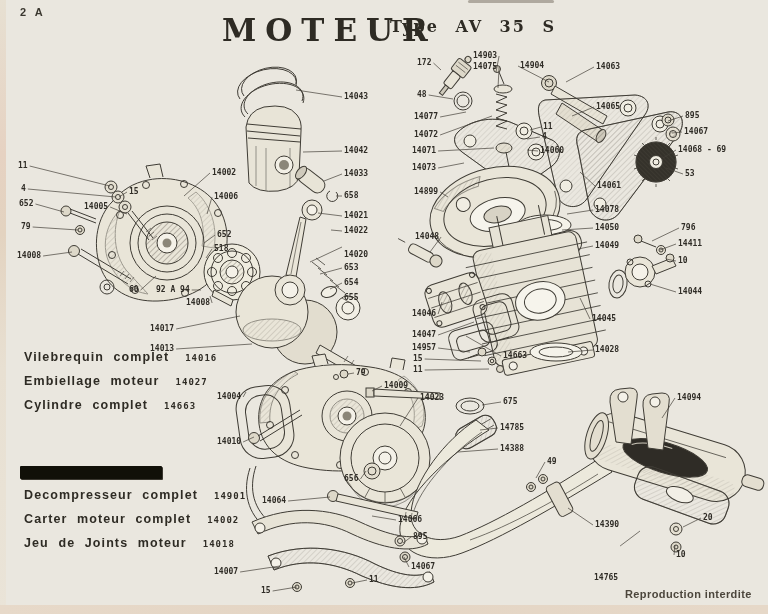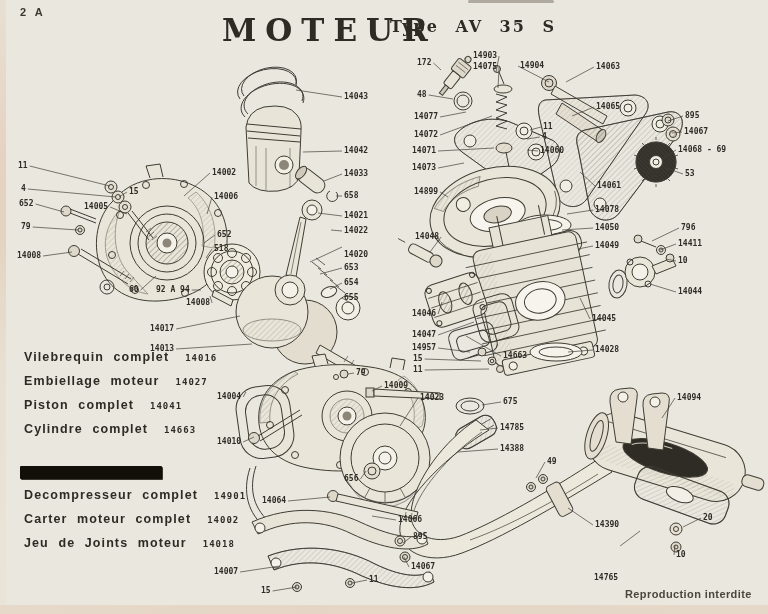--- a/index.html
+++ b/index.html
@@ -696,24 +696,20 @@
       <div class="legend-row">
         <span class="lbl">Vilebrequin complet</span>
         <span class="num">14016</span>
       </div>
 
       <div class="legend-row">
         <span class="lbl">Embiellage moteur</span>
         <span class="num">14027</span>
       </div>
 
-      <div class="legend-row">
-        <span class="lbl">Piston complet</span>
-        <span class="num">14041</span>
-      </div>
 
       <div class="legend-row">
         <span class="lbl">Cylindre complet</span>
         <span class="num">14663</span>
       </div>
     </div>
 
   <div class="redacted"></div>
 
   <div class="legend" id="legend-2">

